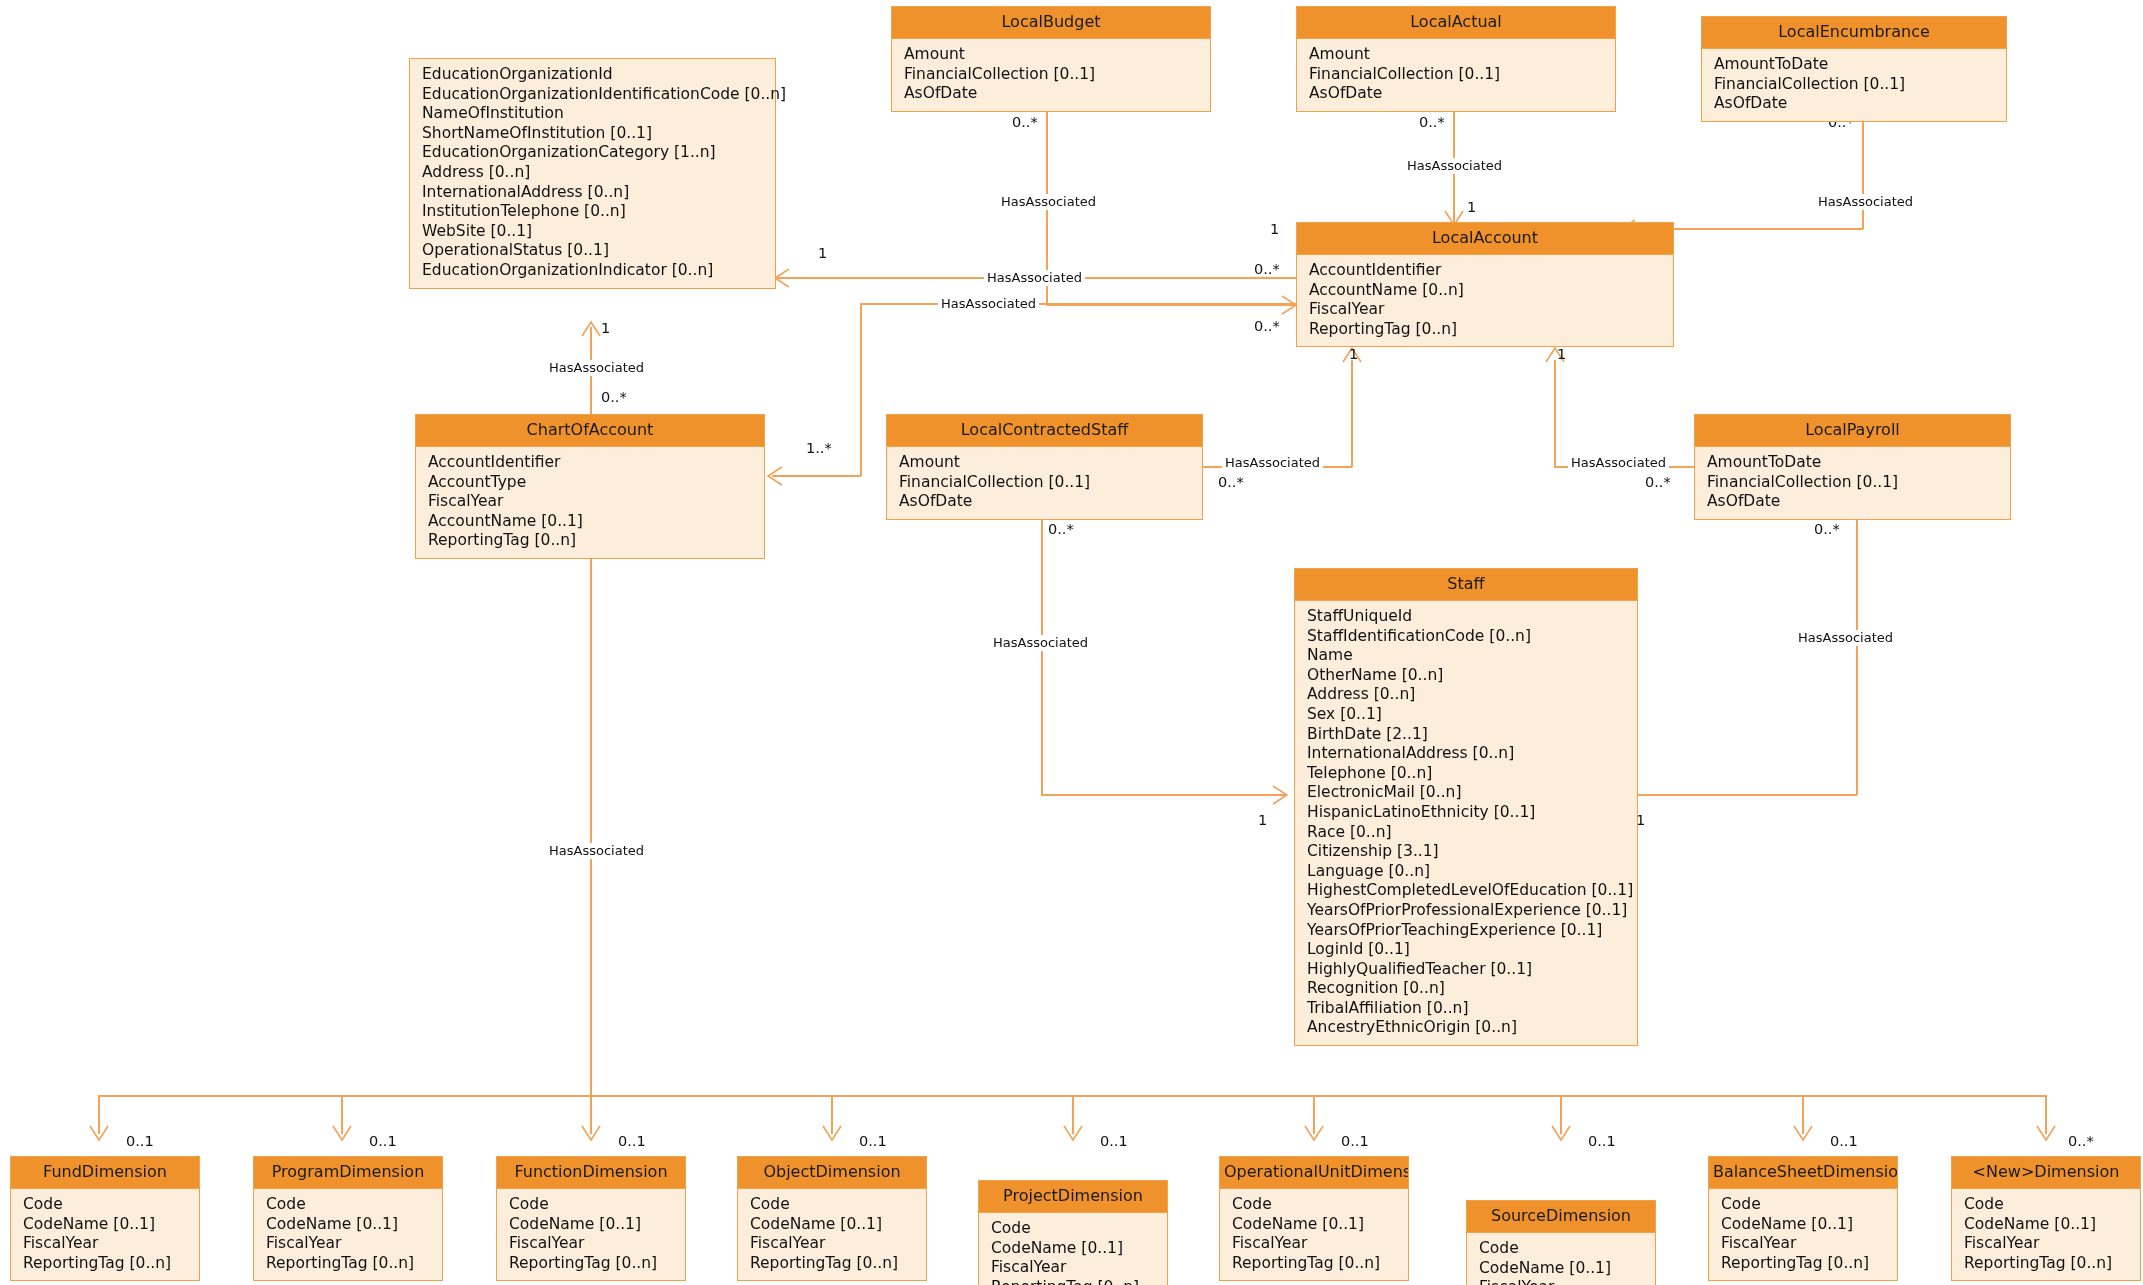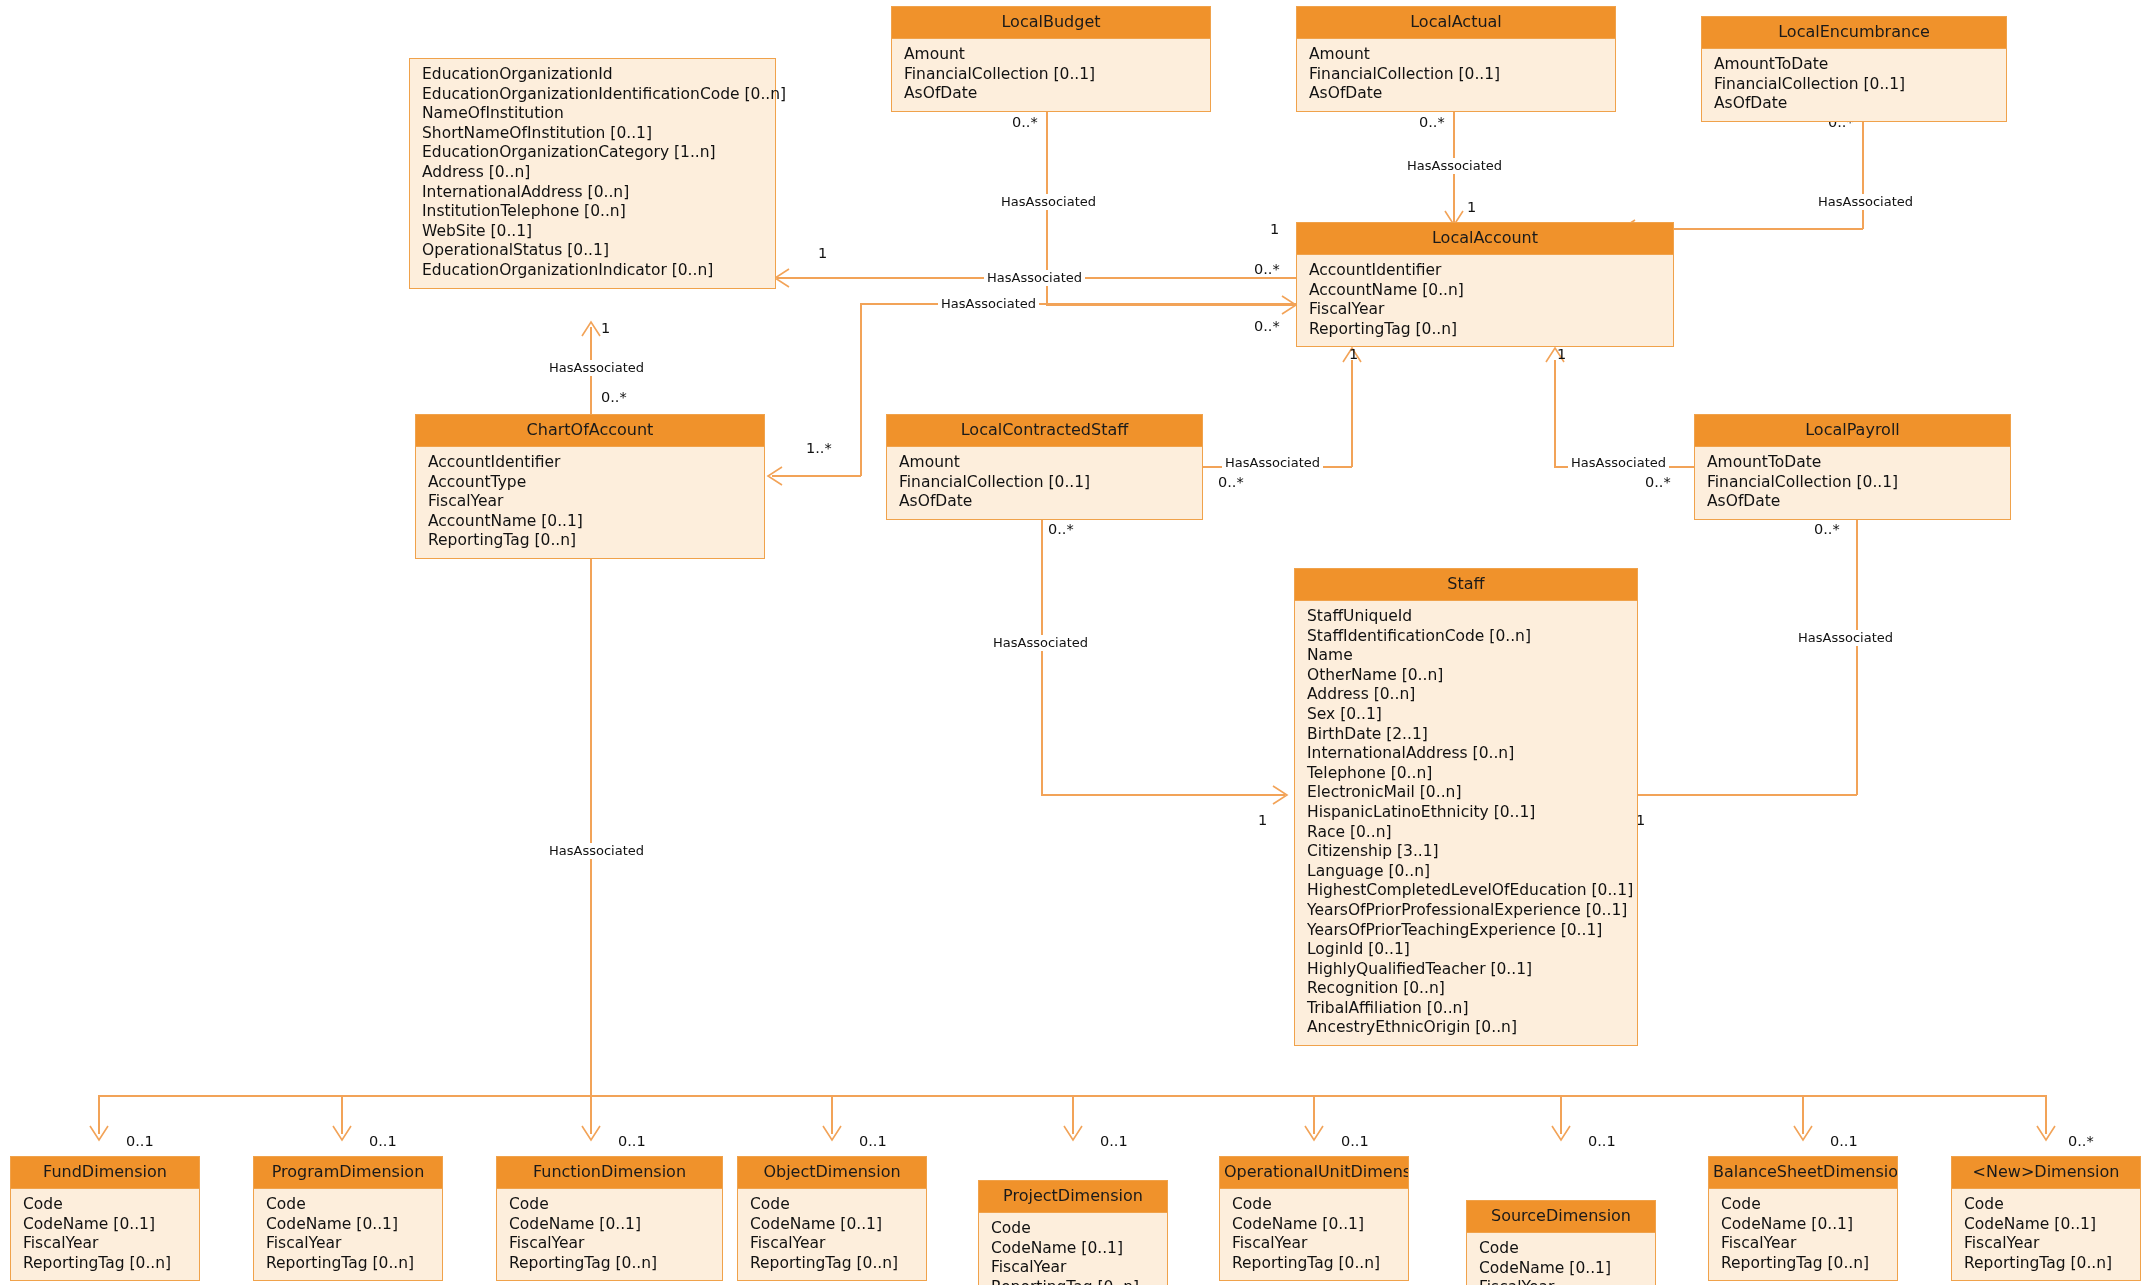--- a/index.html
+++ b/index.html
@@ -396,21 +396,21 @@
   <div class="uml-class" style="left:253px;top:1156px;width:190px;">
     <div class="uml-header">ProgramDimension</div>
     <div class="uml-attrs">
         <div>Code</div>
         <div>CodeName [0..1]</div>
         <div>FiscalYear</div>
         <div>ReportingTag [0..n]</div>
       </div>
   </div>
 
-  <div class="uml-class" style="left:496px;top:1156px;width:227px;">
+  <div class="uml-class" style="left:496px;top:1156px;width:190px;">
     <div class="uml-header">FunctionDimension</div>
     <div class="uml-attrs">
         <div>Code</div>
         <div>CodeName [0..1]</div>
         <div>FiscalYear</div>
         <div>ReportingTag [0..n]</div>
       </div>
   </div>
 
   <div class="uml-class" style="left:737px;top:1156px;width:190px;">

